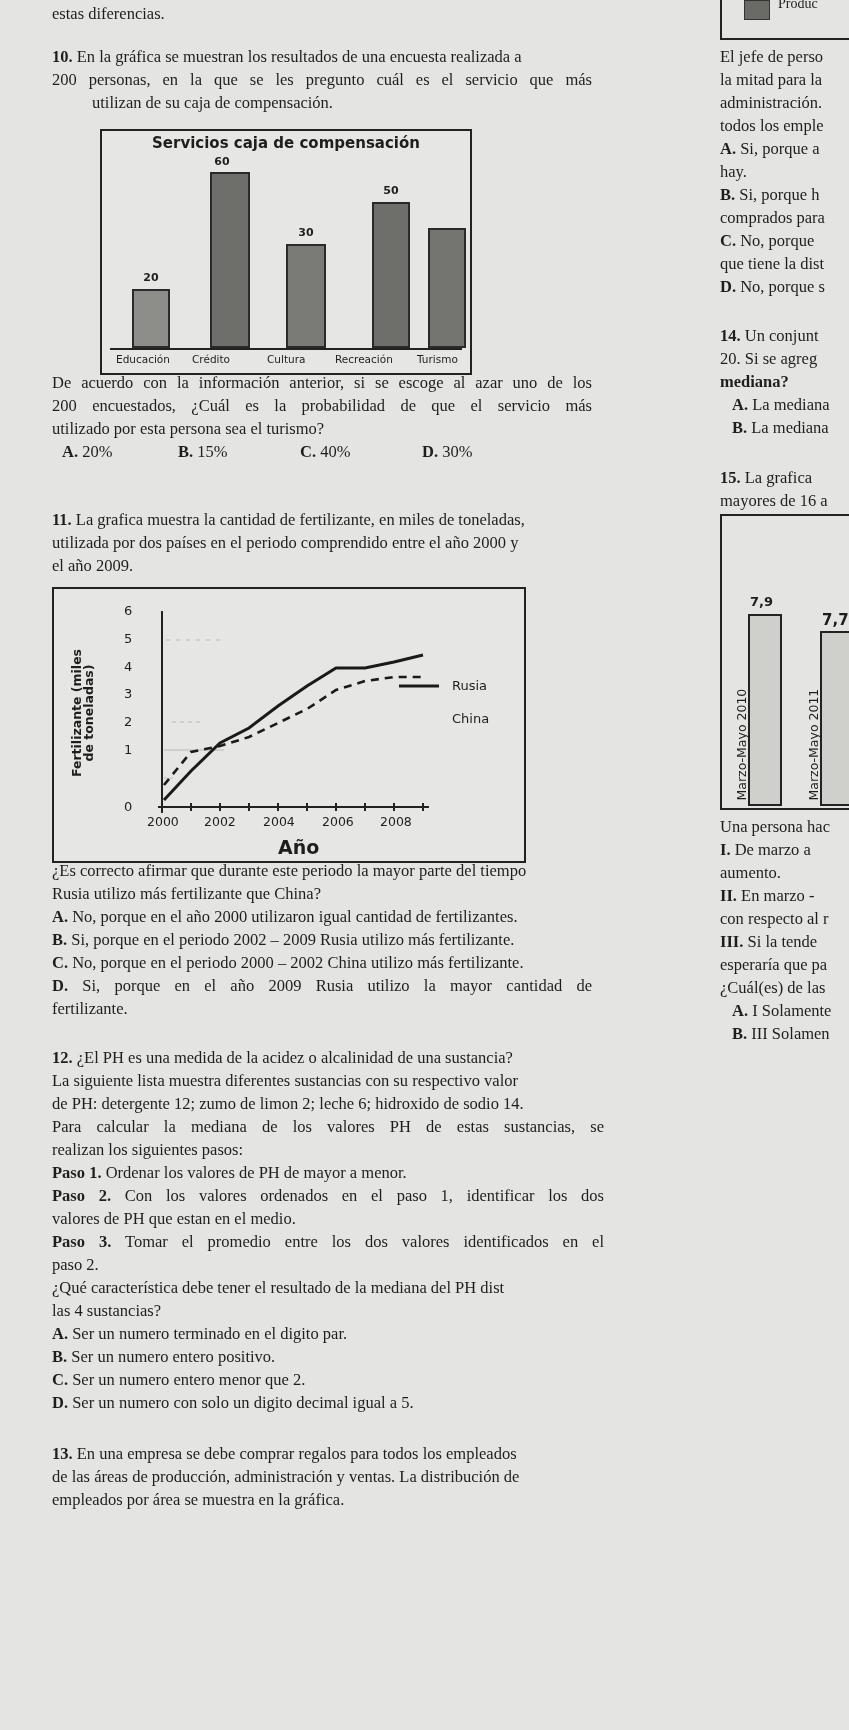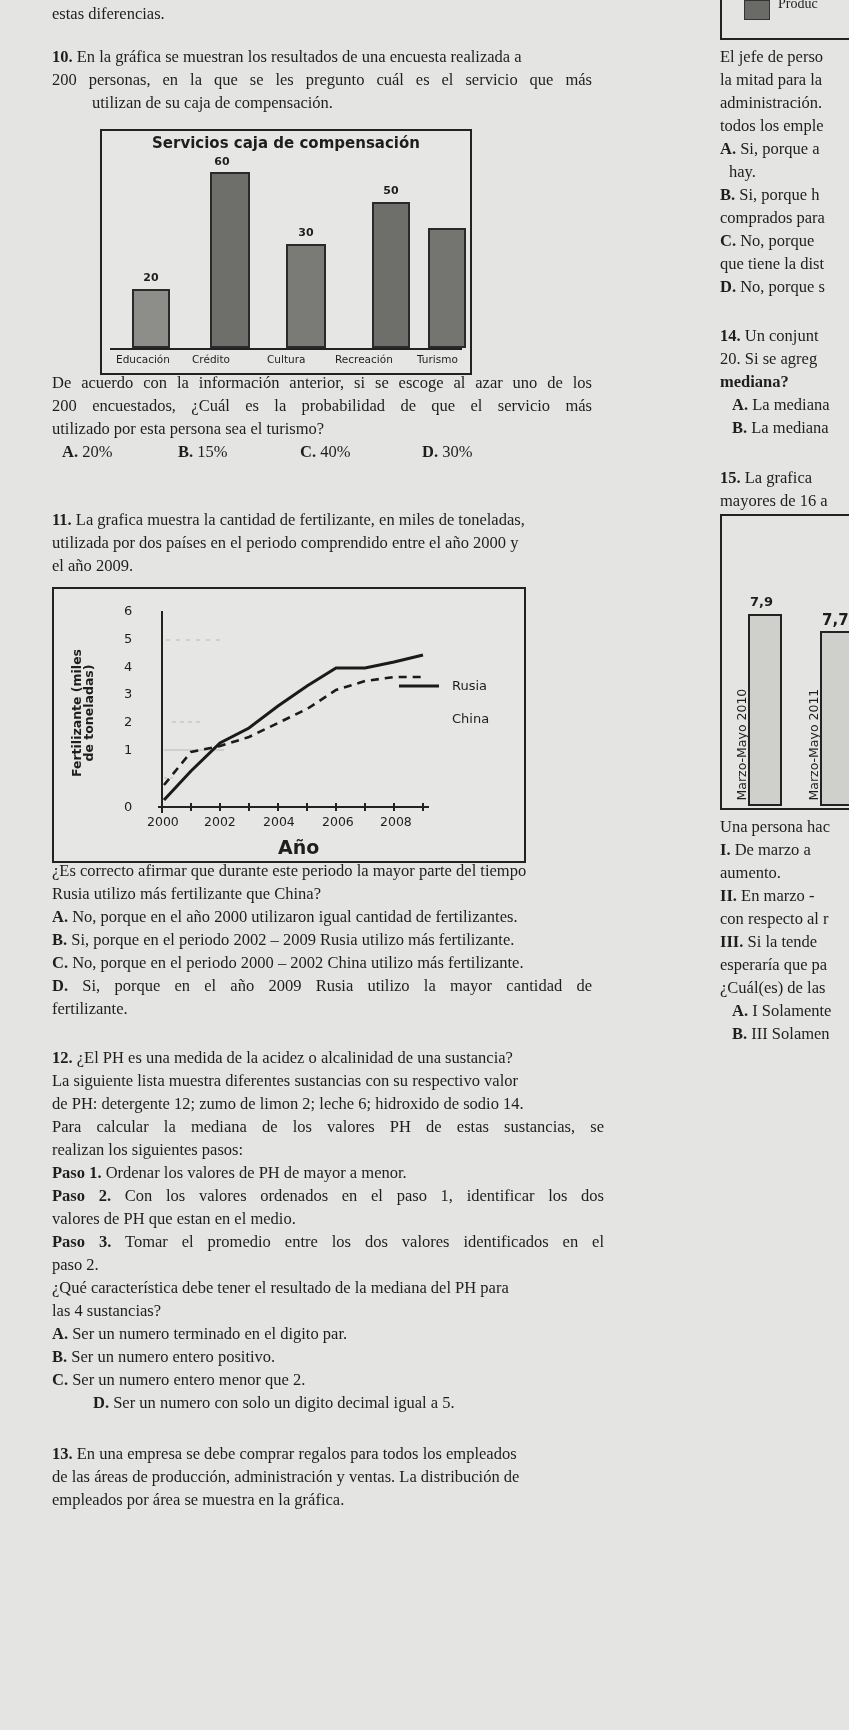--- a/index.html
+++ b/index.html
@@ -127,42 +127,42 @@
 <div class="t" style="left:52px;top:1071px;">La siguiente lista muestra diferentes sustancias con su respectivo valor</div>
 <div class="t" style="left:52px;top:1094px;">de PH: detergente 12; zumo de limon 2; leche 6; hidroxido de sodio 14.</div>
 <div class="t just" style="left:52px;top:1117px;width:552px;">Para calcular la mediana de los valores PH de estas sustancias, se</div>
 <div class="t" style="left:52px;top:1140px;">realizan los siguientes pasos:</div>
 
 <div class="t" style="left:52px;top:1163px;"><b>Paso 1.</b> <span>Ordenar los valores de PH de mayor a menor.</span></div>
 <div class="t just" style="left:52px;top:1186px;width:552px;"><b>Paso 2.</b> <span>Con los valores ordenados en el paso 1, identificar los dos</span></div>
 <div class="t" style="left:52px;top:1209px;">valores de PH que estan en el medio.</div>
 <div class="t just" style="left:52px;top:1232px;width:552px;"><b>Paso 3.</b> <span>Tomar el promedio entre los dos valores identificados en el</span></div>
 <div class="t" style="left:52px;top:1255px;">paso 2.</div>
-<div class="t" style="left:52px;top:1278px;">¿Qué característica debe tener el resultado de la mediana del PH para</div>
+<div class="t" style="left:52px;top:1278px;">¿Qué característica debe tener el resultado de la mediana del PH dist</div>
 <div class="t" style="left:52px;top:1301px;">las 4 sustancias?</div>
 <div class="t" style="left:52px;top:1324px;"><b>A.</b> <span>Ser un numero terminado en el digito par.</span></div>
 <div class="t" style="left:52px;top:1347px;"><b>B.</b> <span>Ser un numero entero positivo.</span></div>
 <div class="t" style="left:52px;top:1370px;"><b>C.</b> <span>Ser un numero entero menor que 2.</span></div>
-<div class="t" style="left:52px;top:1393px;margin-left:41px;"><b>D.</b> <span>Ser un numero con solo un digito decimal igual a 5.</span></div>
+<div class="t" style="left:52px;top:1393px;"><b>D.</b> <span>Ser un numero con solo un digito decimal igual a 5.</span></div>
 
 <div class="t" style="left:52px;top:1444px;"><b>13.</b> <span>En una empresa se debe comprar regalos para todos los empleados</span></div>
 <div class="t" style="left:52px;top:1467px;">de las áreas de producción, administración y ventas. La distribución de</div>
 <div class="t" style="left:52px;top:1490px;">empleados por área se muestra en la gráfica.</div>
 
 <div style="position:absolute;left:720px;top:-2px;width:135px;height:40px;border-left:2px solid #222;border-bottom:2px solid #222;">
   <div style="position:absolute;left:22px;top:2px;width:24px;height:18px;background:#6a6a66;border:1px solid #333;"></div>
   <div class="t" style="left:56px;top:-4px;font-size:14px;">Produc</div>
 </div>
 
 <div class="t" style="left:720px;top:47px;">El jefe de perso</div>
 <div class="t" style="left:720px;top:70px;">la mitad para la</div>
 <div class="t" style="left:720px;top:93px;">administración.</div>
 <div class="t" style="left:720px;top:116px;">todos los emple</div>
 <div class="t" style="left:720px;top:139px;"><b>A.</b> <span>Si, porque a</span></div>
-<div class="t" style="left:720px;top:162px;margin-left:9px;">hay.</div>
+<div class="t" style="left:720px;top:162px;">hay.</div>
 <div class="t" style="left:720px;top:185px;text-align:center;"><b>B.</b> <span>Si, porque h</span></div>
 <div class="t" style="left:720px;top:208px;">comprados para</div>
 <div class="t" style="left:720px;top:231px;"><b>C.</b> <span>No, porque</span></div>
 <div class="t" style="left:720px;top:254px;">que tiene la dist</div>
 <div class="t" style="left:720px;top:277px;"><b>D.</b> <span>No, porque s</span></div>
 
 <div class="t" style="left:720px;top:326px;"><b>14.</b> <span>Un conjunt</span></div>
 <div class="t" style="left:720px;top:349px;">20. Si se agreg</div>
 <div class="t" style="left:720px;top:372px;font-weight:bold;">mediana?</div>
 <div class="t" style="left:732px;top:395px;"><b>A.</b> <span>La mediana</span></div>

